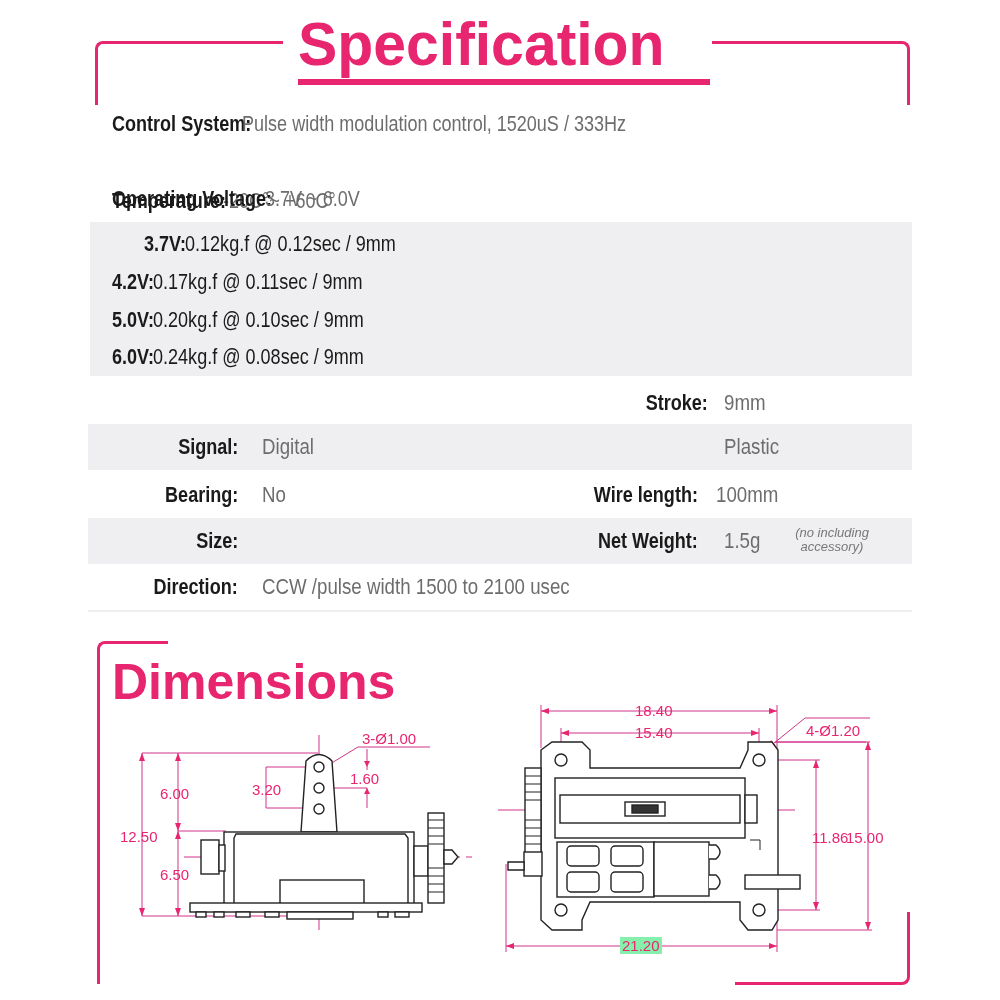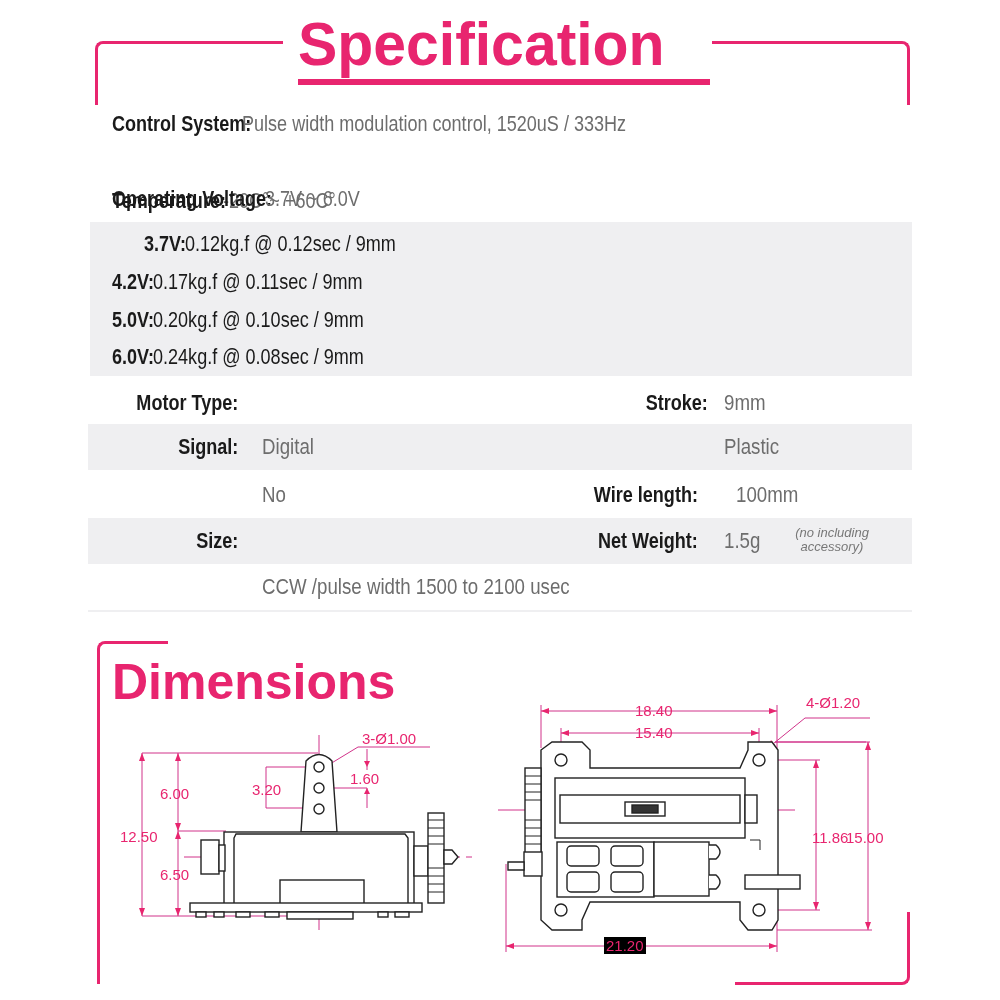--- a/index.html
+++ b/index.html
@@ -53,44 +53,45 @@
   <span class="lbl">4.2V:</span><span class="val vbold" style="margin-left:-10px;">0.17kg.f @ 0.11sec / 9mm</span>
 </div>
 <div class="row" style="left:112px;top:306px;height:28px;line-height:28px;">
   <span class="lbl">5.0V:</span><span class="val vbold" style="margin-left:-10px;">0.20kg.f @ 0.10sec / 9mm</span>
 </div>
 <div class="row" style="left:112px;top:343px;height:28px;line-height:28px;">
   <span class="lbl">6.0V:</span><span class="val vbold" style="margin-left:-10px;">0.24kg.f @ 0.08sec / 9mm</span>
 </div>
 
 <div class="tbl-row" style="top:380px;">
-  <div class="cell-lbl" style="left:0;width:150px;"><span>Motor Type:</span></div>
   <div class="cell-lbl" style="left:440px;width:180px;"><span>Stroke:</span></div>
   <div class="cell-val" style="left:636px;"><span>9mm</span></div>
 </div>
 <div class="tbl-row grey" style="top:424px;">
   <div class="cell-lbl" style="left:0;width:150px;"><span>Signal:</span></div>
   <div class="cell-val" style="left:174px;"><span>Digital</span></div>
   <div class="cell-val" style="left:636px;"><span>Plastic</span></div>
 </div>
 <div class="tbl-row" style="top:472px;">
+  <div class="cell-lbl" style="left:0;width:150px;"><span>Bearing:</span></div>
   <div class="cell-val" style="left:174px;"><span>No</span></div>
   <div class="cell-lbl" style="left:430px;width:180px;"><span>Wire length:</span></div>
-  <div class="cell-val" style="left:648px;text-decoration:underline;"><span>100mm</span></div>
+  <div class="cell-val" style="left:628px;text-decoration:underline;"><span>100mm</span></div>
 </div>
 <div class="tbl-row grey" style="top:518px;">
   <div class="cell-lbl" style="left:0;width:150px;"><span>Size:</span></div>
   <div class="cell-lbl" style="left:430px;width:180px;"><span>Net Weight:</span></div>
   <div class="cell-val" style="left:636px;"><span>1.5g</span></div>
   <div class="note" style="left:698px;top:8px;width:92px;font-style:italic;">
     <div>(no including</div>
     <div>accessory)</div>
   </div>
 </div>
 <div class="tbl-row" style="top:564px;">
+  <div class="cell-lbl" style="left:0;width:150px;"><span>Direction:</span></div>
   <div class="cell-val" style="left:174px;"><span>CCW /pulse width 1500 to 2100 usec</span></div>
 </div>
 <div class="abs" style="left:88px;top:610px;width:824px;height:2px;background:#efeff1;"></div>
 
 <div class="frame-line" style="left:97px;top:641px;width:68px;height:340px;border-top-width:3px;border-left-width:3px;border-top-left-radius:8px;"></div>
 <div class="frame-line" style="left:735px;top:912px;width:172px;height:70px;border-bottom-width:3px;border-right-width:3px;border-bottom-right-radius:8px;"></div>
 <div class="title dim-title">Dimensions</div>
 
 <svg width="1000" height="1000" style="left:0;top:0;" viewBox="0 0 1000 1000">
   <g stroke="#d1338a" stroke-width="1" fill="none">
@@ -237,16 +238,16 @@
     <line x1="525" y1="820" x2="541" y2="820"></line>
       <line x1="525" y1="828" x2="541" y2="828"></line>
     <line x1="525" y1="836" x2="541" y2="836"></line>
       <line x1="525" y1="844" x2="541" y2="844"></line>
     <polyline points="750,840 760,840 760,850" fill="none"></polyline>
   </g>
 </svg>
 
 <div class="dimtxt" style="left:635px;top:702px;">18.40</div>
 <div class="dimtxt" style="left:635px;top:724px;">15.40</div>
-<div class="dimtxt" style="left:806px;top:694px;">4-Ø1.20</div>
+<div class="dimtxt" style="left:806px;top:722px;">4-Ø1.20</div>
 <div class="dimtxt" style="left:796px;top:829px;margin-left:16px;">11.86</div>
 <div class="dimtxt" style="left:846px;top:829px;">15.00</div>
-<div class="dimtxt" style="left:604px;top:937px;background:#000000;padding:0 2px;">21.20</div>
+<div class="dimtxt" style="left:620px;top:937px;background:#86efac;padding:0 2px;">21.20</div>
 
 </body></html>

